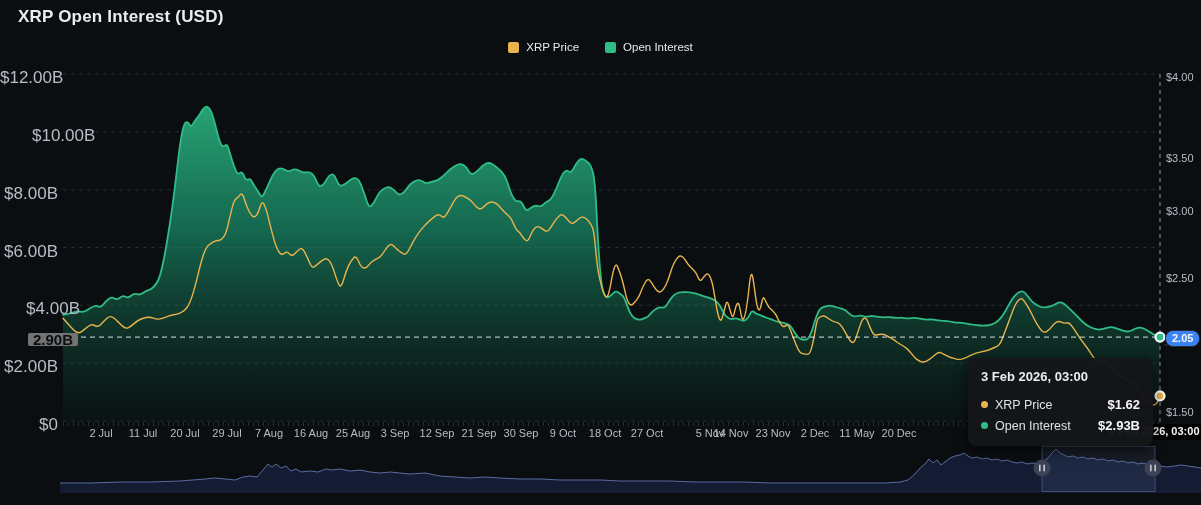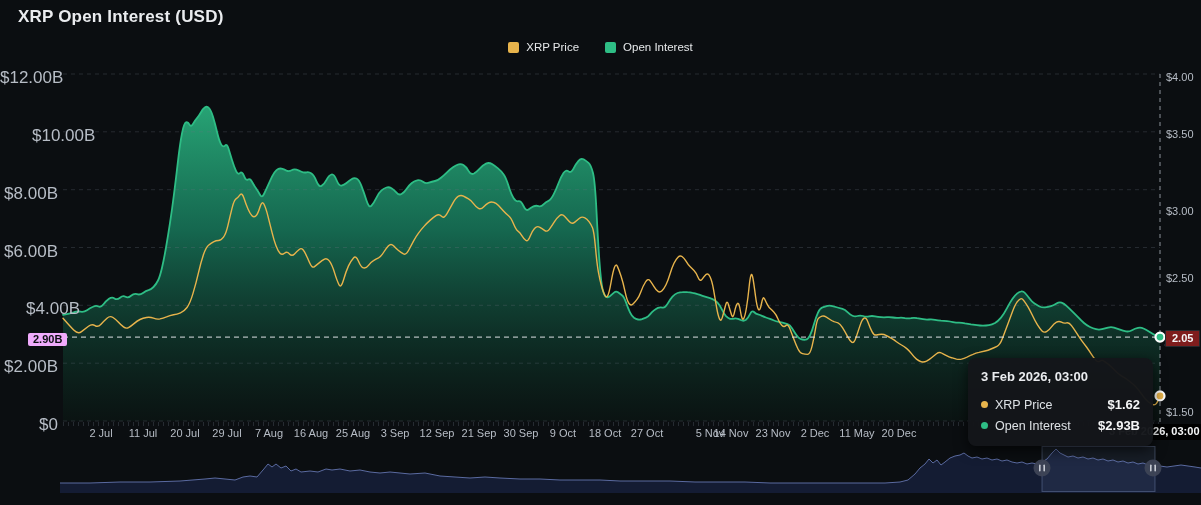--- a/index.html
+++ b/index.html
@@ -11,23 +11,23 @@
   .swatch{width:11px;height:11px;border-radius:2px;display:inline-block;}
   .legend-label{font-size:11.5px;color:#E6E8EA;}
   #main-svg{position:absolute;left:0;top:0;width:1201px;height:445px;}
   #nav-svg{position:absolute;left:0;top:445px;width:1201px;height:60px;}
   .yl{position:absolute;width:58px;text-align:right;font-size:17px;color:#B7BDC6;}
   .yr{position:absolute;left:1166px;font-size:11px;color:#B7BDC6;}
   .xl{position:absolute;top:427px;transform:translateX(-50%);font-size:11px;color:#B7BDC6;white-space:nowrap;}
   .minor-ticks{position:absolute;left:63px;top:422px;width:1097px;height:4px;opacity:.55;
     background:repeating-linear-gradient(90deg,#3c434c 0,#3c434c 1px,transparent 1px,transparent 5px);}
   .badge-left{position:absolute;left:28px;top:333px;height:13px;line-height:13px;padding:0 5px;
-    background:#f0abfc;color:#0B0E11;font-size:11px;font-weight:700;border-radius:2px;z-index:4;}
+    background:#737373;color:#0B0E11;font-size:15px;font-weight:700;border-radius:2px;z-index:4;}
   .badge-right{position:absolute;left:1165px;top:330px;height:15px;line-height:15px;padding:0 6px;
-    background:#7f1d1d;border:1px solid #26292e;color:#F5F6F7;font-size:11px;font-weight:700;border-radius:1px;z-index:4;text-align:center;}
+    background:#3b82f6;border:1px solid #26292e;color:#F5F6F7;font-size:11px;font-weight:700;border-radius:8px;z-index:4;text-align:center;}
   .crosshair-date{position:absolute;left:1104px;top:424px;height:13px;line-height:13px;padding:1px 5px 2px 5px;
     background:#000;color:#F5F6F7;font-size:11px;font-weight:700;white-space:nowrap;z-index:5;}
   .tooltip{position:absolute;left:968px;top:358px;width:185px;height:88px;box-sizing:border-box;
     background:rgba(20,22,26,.97);border-radius:8px;padding:11px 13px;z-index:20;
     box-shadow:0 4px 14px rgba(0,0,0,.65);}
   .tt-header{font-size:13px;font-weight:700;color:#EAECEF;margin-bottom:10px;}
   .tt-row{display:flex;align-items:center;font-size:12.5px;color:#DDE1E5;height:21px;}
   .tt-dot{width:7px;height:7px;border-radius:50%;margin-right:7px;flex:0 0 auto;}
   .tt-label{flex:1 1 auto;}
   .tt-value{font-weight:700;color:#F5F6F7;font-size:13px;}
@@ -79,21 +79,21 @@
       <div class="yl" style="top: 68px; left: 0px;">$12.00B</div>
       <div class="yl" style="top: 125.833px; left: 0px; padding-left: 32px;">$10.00B</div>
       <div class="yl" style="top: 183.667px; left: 0px;">$8.00B</div>
       <div class="yl" style="top: 241.5px; left: 0px;">$6.00B</div>
       <div class="yl" style="top: 299.333px; left: 0px; padding-left: 22px;">$4.00B</div>
       <div class="yl" style="top: 357.167px; left: 0px;">$2.00B</div>
       <div class="yl" style="top: 415px; left: 0px;">$0</div>
     </div>
   <div id="right-axis">
       <div class="yr" style="top: 70.9486px;">$4.00</div>
-      <div class="yr" style="top: 128px;">$3.50</div>
+      <div class="yr" style="top: 152px;">$3.50</div>
       <div class="yr" style="top: 204.977px;">$3.00</div>
       <div class="yr" style="top: 271.992px;">$2.50</div>
       <div class="yr" style="top: 406.02px;">$1.50</div>
     </div>
   <div id="x-axis">
       <div class="xl" style="left: 101px;">2 Jul</div>
       <div class="xl" style="left: 143px;">11 Jul</div>
       <div class="xl" style="left: 185px;">20 Jul</div>
       <div class="xl" style="left: 227px;">29 Jul</div>
       <div class="xl" style="left: 269px;">7 Aug</div>

